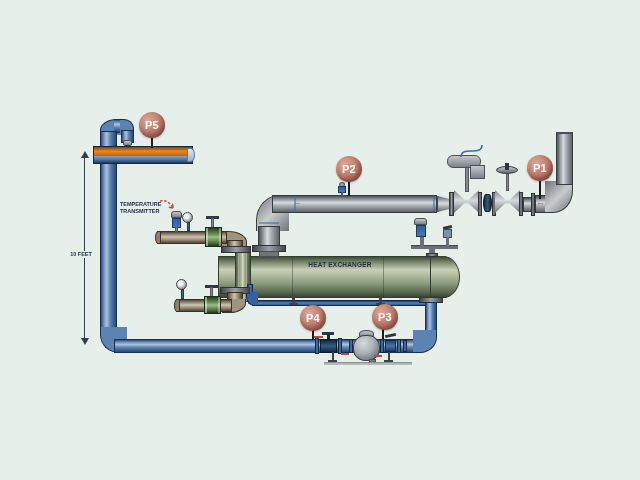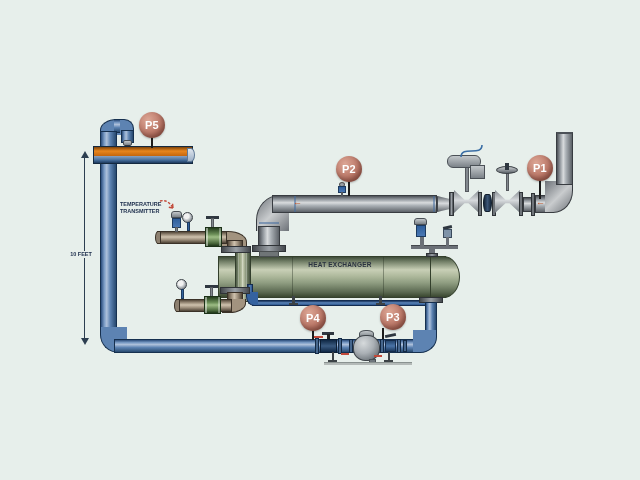--- a/index.html
+++ b/index.html
@@ -220,15 +220,15 @@
   <div class="abs leader" style="left:348px;top:180px;height:16px;"></div>
   <div class="abs hotspot" style="left:336px;top:156px;">P2</div>
 
   <div class="abs leader" style="left:539px;top:179px;height:20px;"></div>
   <div class="abs hotspot" style="left:527px;top:155px;">P1</div>
 
   <div class="abs leader" style="left:312px;top:329px;height:11px;"></div>
   <div class="abs hotspot" style="left:300px;top:305px;">P4</div>
 
   <div class="abs leader" style="left:382px;top:328px;height:11px;"></div>
-  <div class="abs hotspot" style="left:380px;top:304px;">P3</div>
+  <div class="abs hotspot" style="left:372px;top:304px;">P3</div>
 
 </div>
 
 </body></html>

